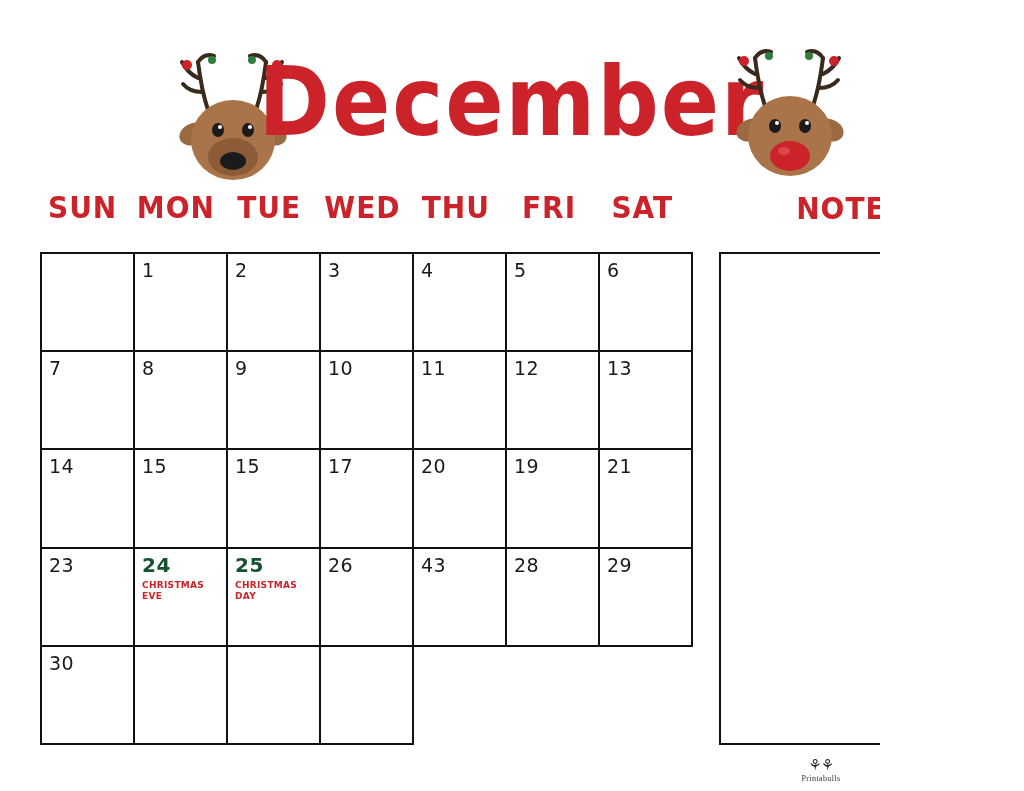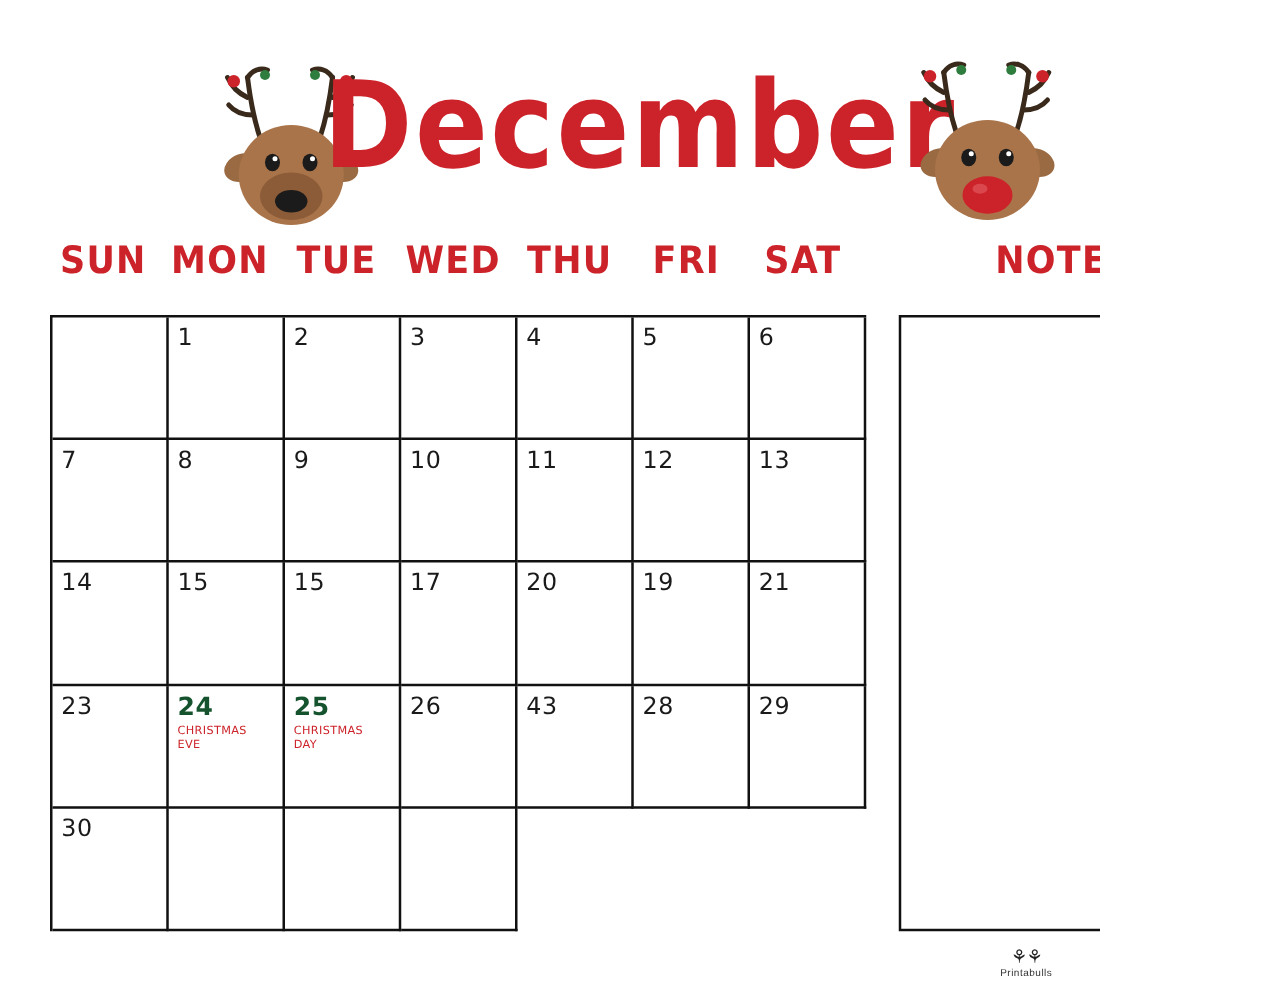--- a/index.html
+++ b/index.html
@@ -96,21 +96,21 @@
     font-weight: normal;
     color: #1a1a1a;
     line-height: 20px;
     letter-spacing: 0.5px;
   }
   .cell.holiday .daynum { color: #14532d; font-weight: bold; font-size: 20px; }
   .event {
     margin-top: 5px;
     font-family: "DejaVu Sans", sans-serif;
     font-size: 9px;
-    font-weight: normal;
+    font-weight: bold;
     letter-spacing: 0.3px;
     color: #cc2229;
     text-transform: uppercase;
     line-height: 11px;
   }
 
   
   .notes-title {
     position: absolute;
     top: 192px;
@@ -143,21 +143,21 @@
     text-align: center;
   }
   .logo-mark {
     font-family: "DejaVu Sans", sans-serif;
     font-size: 15px;
     color: #222;
     line-height: 15px;
     letter-spacing: -1px;
   }
   .logo-text {
-    font-family: Liberation Sans, sans-serif;
+    font-family: Liberation Serif, serif;
     font-size: 8px;
     color: #333;
     letter-spacing: 0.4px;
     margin-top: 1px;
   }
 </style>
 </head>
 <body>
 
 <div class="page">

